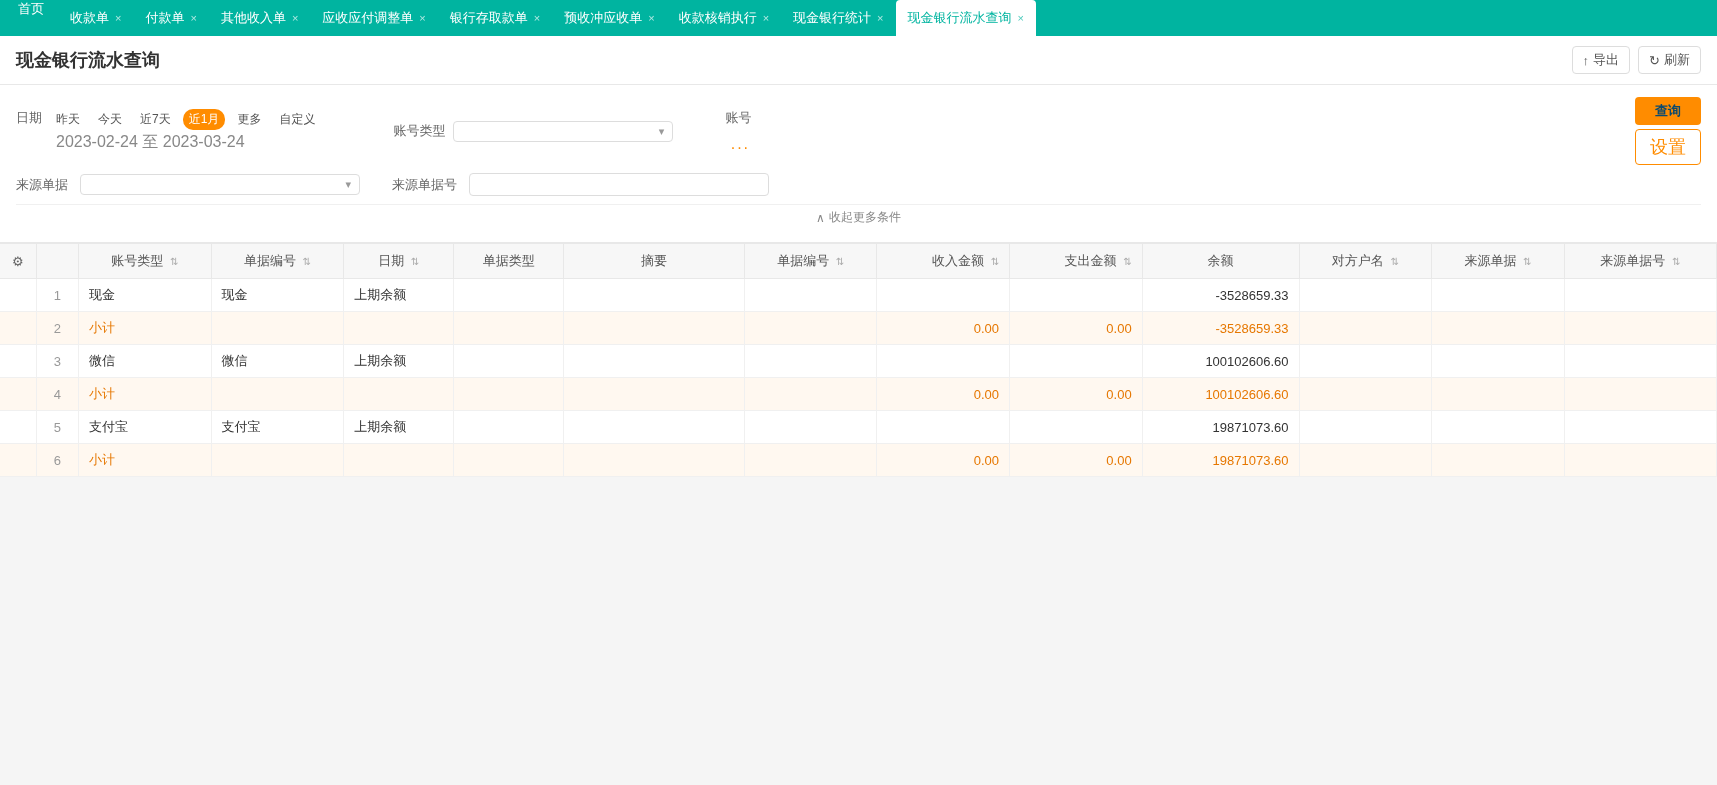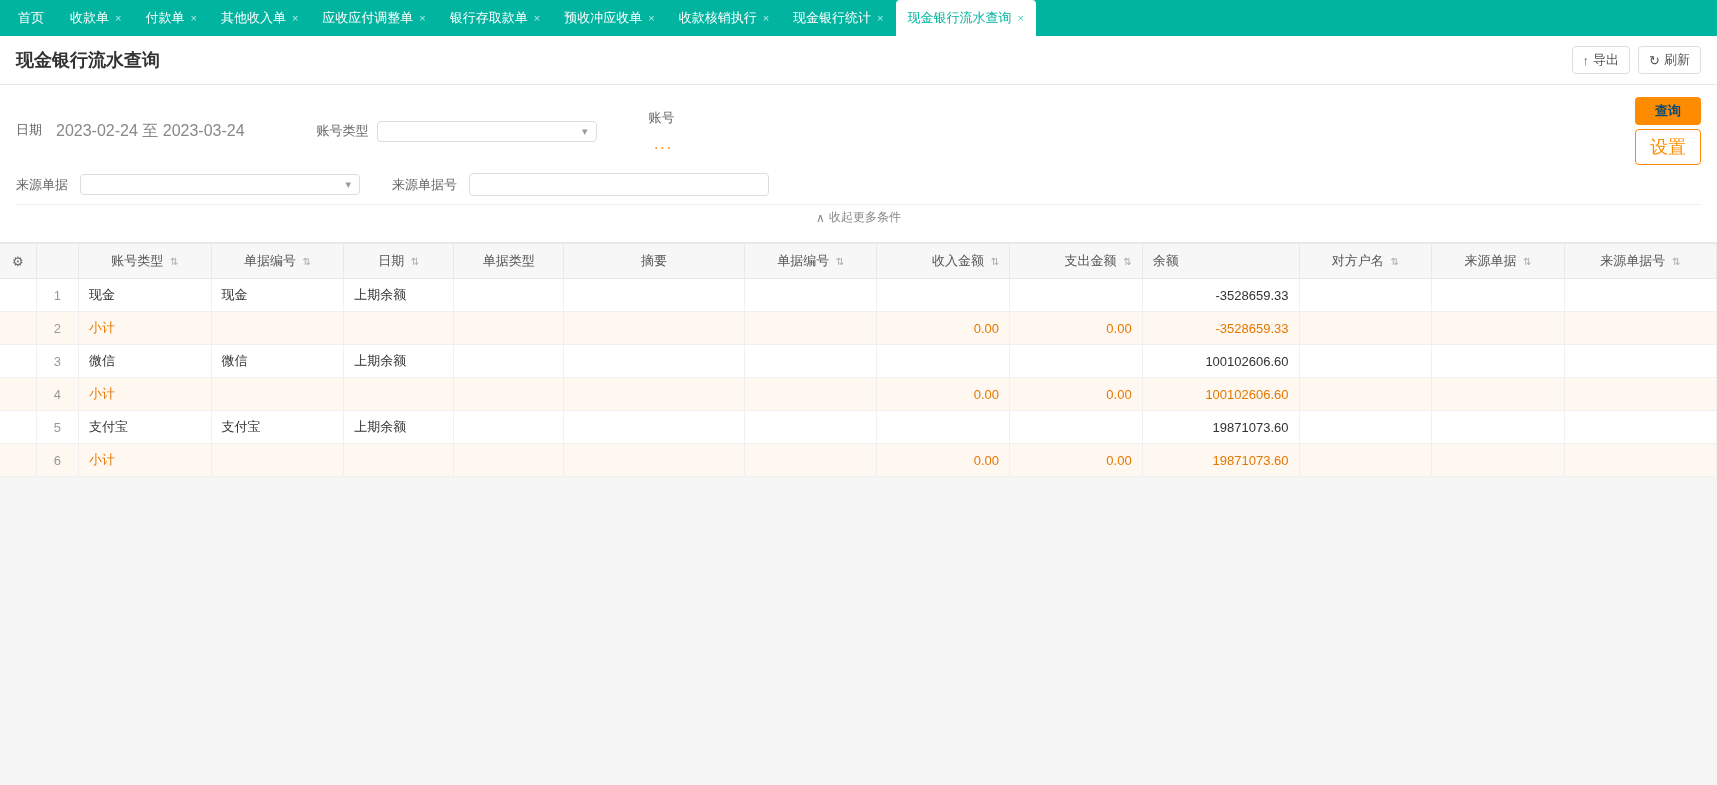--- a/index.html
+++ b/index.html
@@ -1,21 +1,20 @@
 <!DOCTYPE html>
 <html><head>
   <meta charset="utf-8">
   <style>
     * { box-sizing: border-box; margin: 0; padding: 0; }
     body { font-family: 'Microsoft YaHei', Arial, sans-serif; font-size: 13px; background: #f5f5f5; color: #333; }
 
     
     .top-nav {
       display: flex;
-      align-items: center;
       background: #00b4a0;
       height: 36px;
       padding: 0 4px;
       overflow: hidden;
     }
     .nav-item {
       display: flex;
       align-items: center;
       padding: 0 12px;
       height: 36px;
@@ -187,20 +186,28 @@
   </div>
 </div>
 
 <div class="filter-area">
 
   <div class="filter-row">
 
     <div style="display:flex; align-items:flex-start; gap:8px;">
       <span class="filter-label">日期</span>
       <div style="display:flex; flex-direction:column; gap:2px;">
+        <div class="date-options">
+          <span class="date-opt">昨天</span>
+          <span class="date-opt">今天</span>
+          <span class="date-opt">近7天</span>
+          <span class="date-opt active">近1月</span>
+          <span class="date-opt">更多</span>
+          <span class="date-opt">自定义</span>
+        </div>
         <span class="date-range">2023-02-24 至 2023-03-24</span>
       </div>
     </div>
 
     <div style="display:flex; align-items:center; gap:8px; margin-left:60px;">
       <span class="filter-label">账号类型</span>
       <div class="filter-select" style="min-width:220px;">
         <span style="color:#bbb; font-size:12px;"></span>
         <span class="arrow">▾</span>
       </div>
@@ -265,21 +272,21 @@
           <span class="sort-icon">⇅</span>
         </th>
         <th style="text-align:right;">
           <span>收入金额</span>
           <span class="sort-icon">⇅</span>
         </th>
         <th style="text-align:right;">
           <span>支出金额</span>
           <span class="sort-icon">⇅</span>
         </th>
-        <th style="text-align:left;">
+        <th style="text-align:center;">
           <span>余额</span>
         </th>
         <th>
           <span>对方户名</span>
           <span class="sort-icon">⇅</span>
         </th>
         <th>
           <span>来源单据</span>
           <span class="sort-icon">⇅</span>
         </th>

